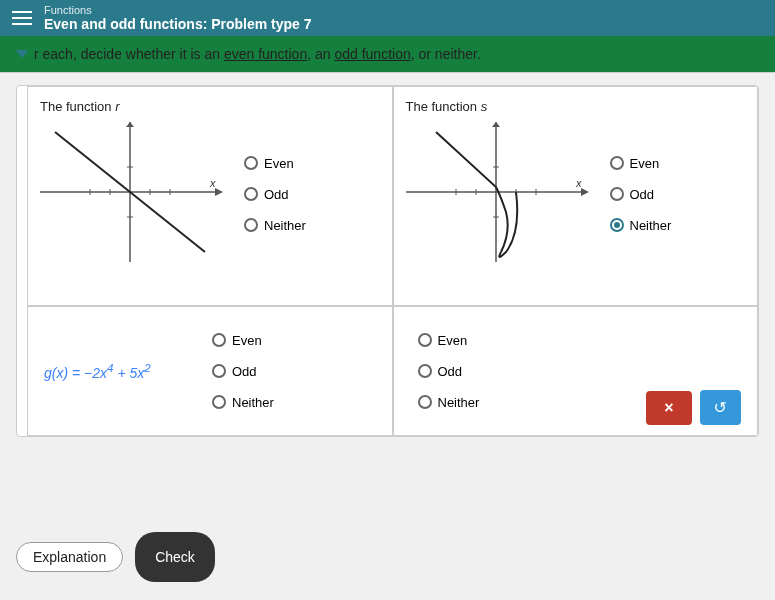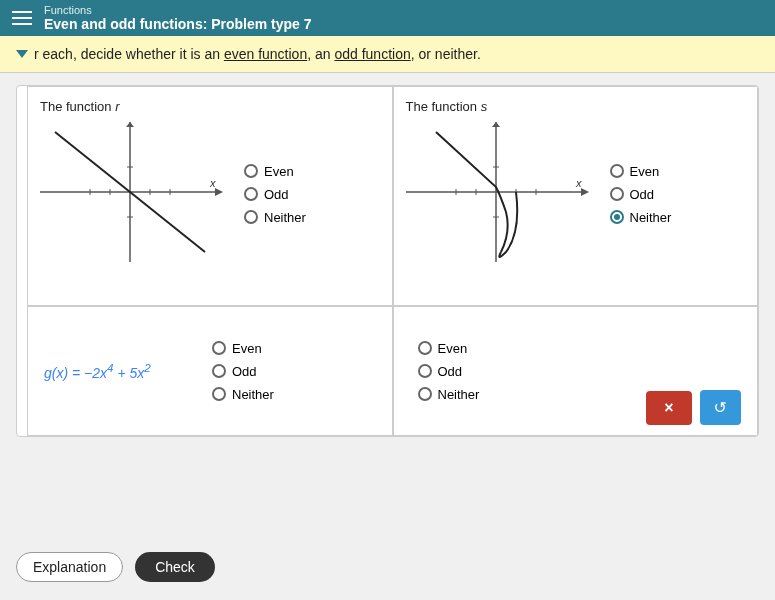--- a/index.html
+++ b/index.html
@@ -37,21 +37,21 @@
       font-size: 11px;
       opacity: 0.85;
     }
     .header-text .title {
       font-size: 14px;
       font-weight: bold;
     }
 
     
     .instruction-bar {
-      background: #fef9c3;
+      background: #15803d;
       padding: 10px 16px;
       display: flex;
       align-items: center;
       gap: 6px;
       border-bottom: 1px solid #ccc;
     }
     .chevron-down {
       width: 0;
       height: 0;
       border-left: 6px solid transparent;
@@ -109,21 +109,21 @@
       width: 180px;
       height: 140px;
       position: relative;
       margin-bottom: 4px;
     }
 
     
     .radio-options {
       display: flex;
       flex-direction: column;
-      gap: 8px;
+      gap: 16px;
       margin-left: 8px;
       justify-content: flex-end;
     }
     .radio-option {
       display: flex;
       align-items: center;
       gap: 6px;
       font-size: 13px;
       cursor: pointer;
     }
@@ -195,21 +195,21 @@
       padding: 6px 16px;
       font-size: 14px;
       cursor: pointer;
       color: #222;
     }
     .btn-check {
       background: #333;
       color: white;
       border: none;
       border-radius: 20px;
-      padding: 7px 20px;
+      padding: 17px 20px;
       font-size: 14px;
       cursor: pointer;
     }
 
     
     .action-area {
       display: flex;
       align-items: center;
       gap: 8px;
       position: absolute;

